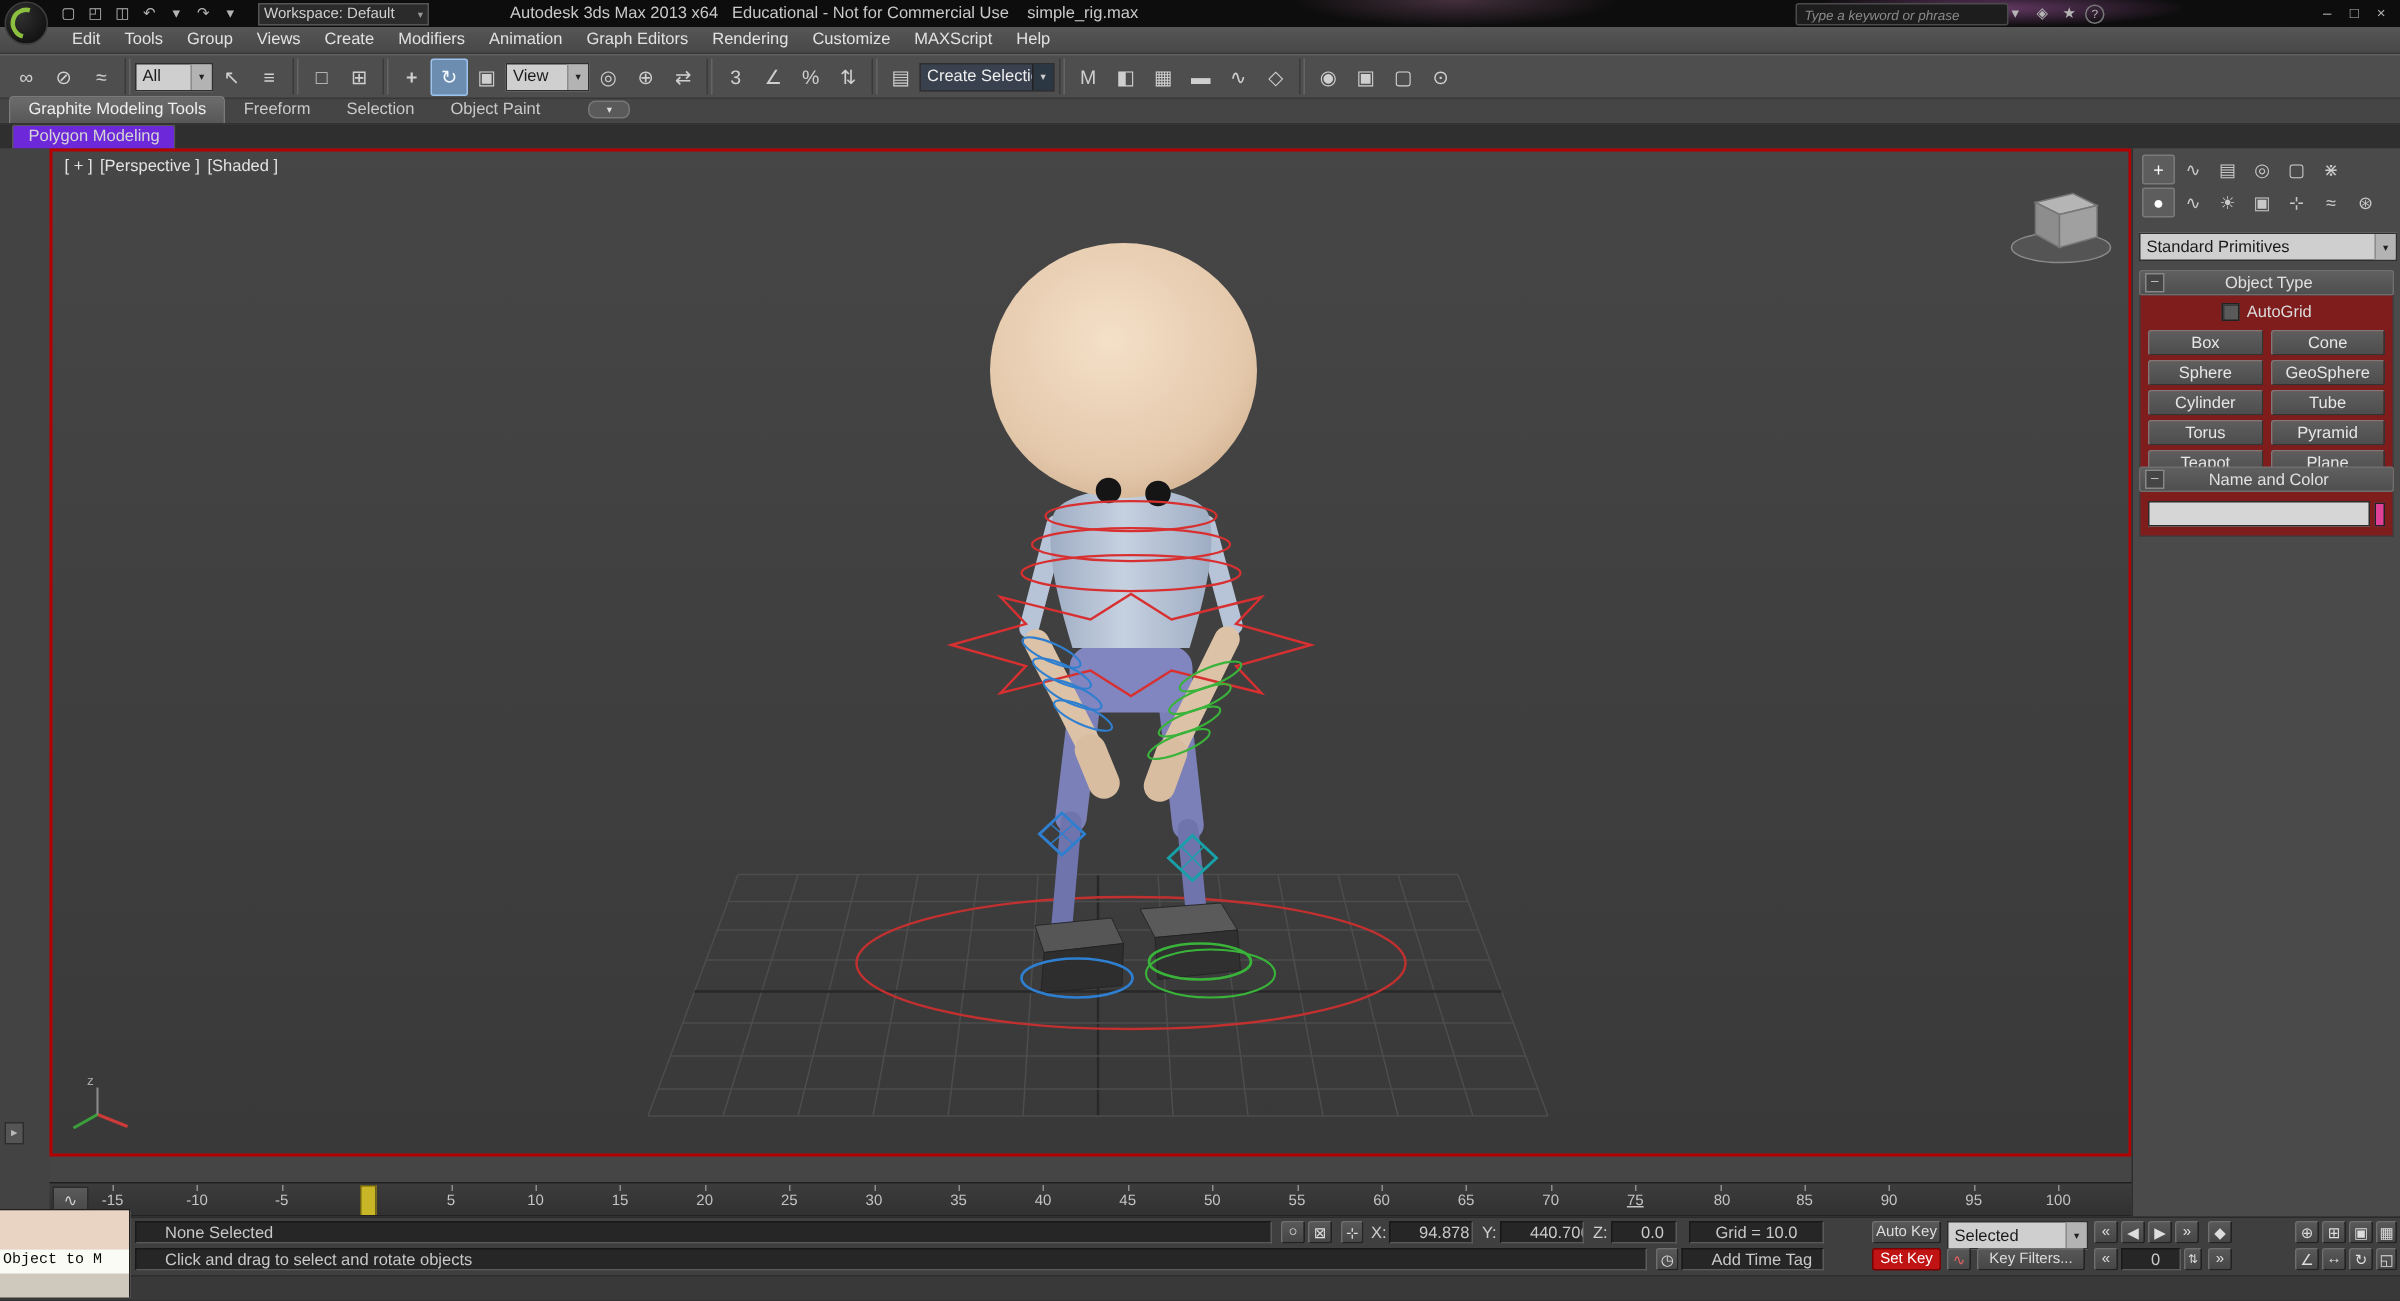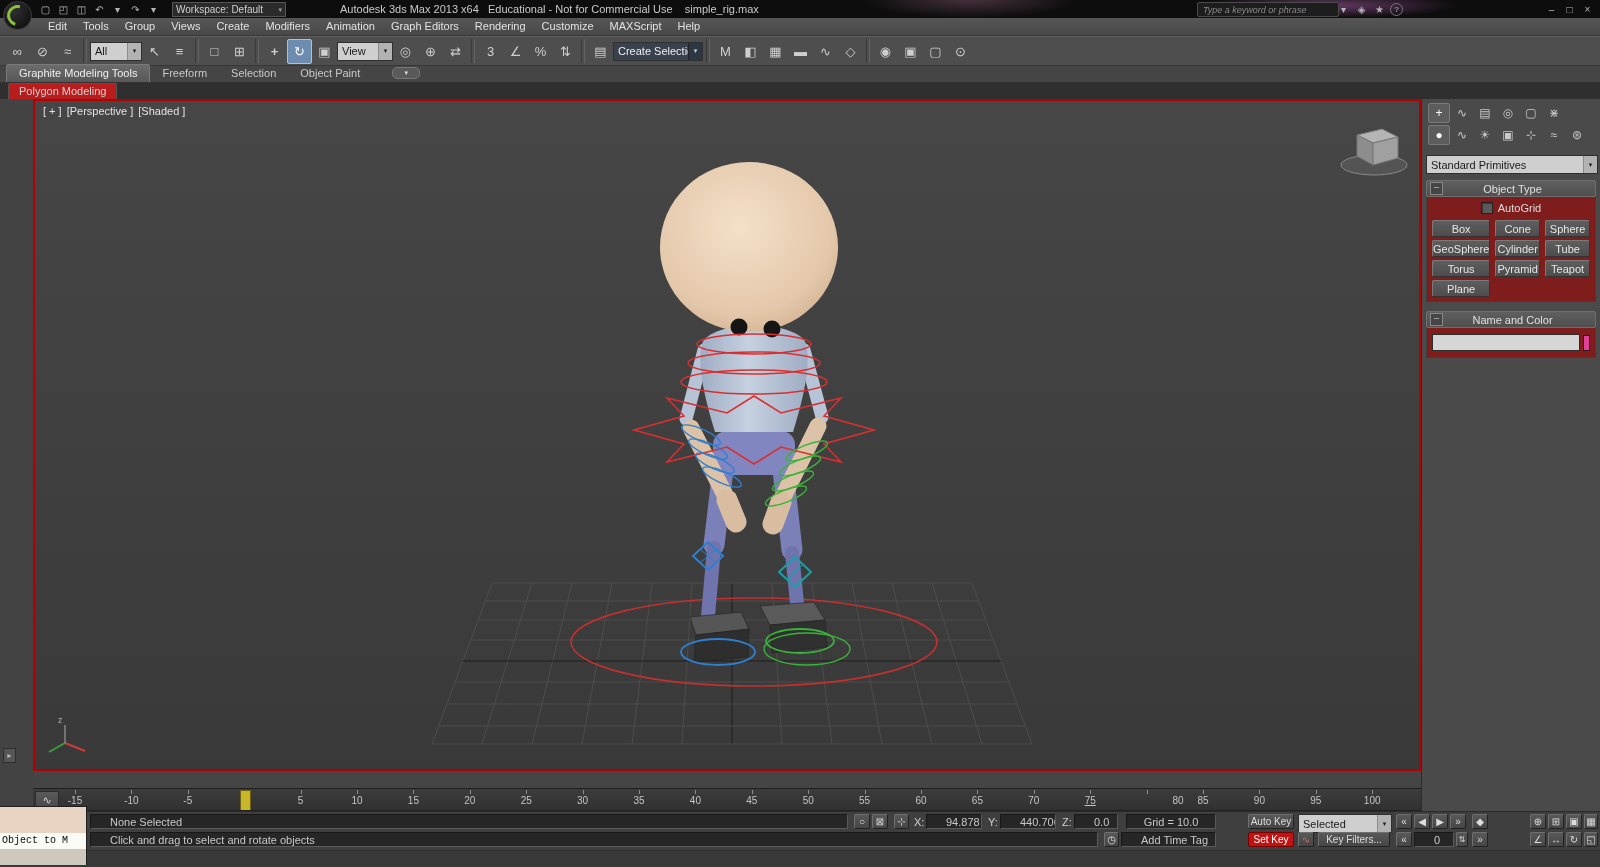--- a/index.html
+++ b/index.html
@@ -34,41 +34,41 @@
   .combo .carr{width:14px;height:100%;background:#b3b3b3;border-left:1px solid #8d8d8d;display:flex;align-items:center;justify-content:center;font-size:7px;color:#222;box-sizing:border-box}
   .combo.dark{background:#39414f;color:#eee}
   .combo.dark .carr{background:#2c3744;color:#ccc;border-left-color:#222}
 
   
   #ribtabs{left:0;top:66px;width:1600px;height:17px;background:#454545;border-bottom:1px solid #333;display:flex;align-items:flex-end;padding-left:6px;box-sizing:border-box}
   .rtab{padding:1px 12px;font-size:11px;color:#c9c9c9;height:15px;line-height:14px}
   .rtab.active{background:linear-gradient(#6c6c6c,#575757);border:1px solid #7a7a7a;border-bottom:none;border-radius:3px 3px 0 0;color:#efefef}
   .capsule{margin-left:20px;margin-bottom:3px;width:26px;height:10px;border-radius:5px;background:#5a5a5a;border:1px solid #777;color:#ddd;font-size:7px;display:flex;align-items:center;justify-content:center}
   #ribsub{left:0;top:83px;width:1600px;height:16px;background:#2f2f2f;display:flex;align-items:flex-end}
-  .psub{margin-left:8px;padding:0 10px;height:15px;line-height:15px;background:#b91c1c;color:#d5d5d5;font-size:11px;border:1px solid #555;border-bottom:none;border-radius:2px 2px 0 0}
+  .psub{margin-left:8px;padding:0 10px;height:15px;line-height:15px;background:#6d28d9;color:#d5d5d5;font-size:11px;border:1px solid #555;border-bottom:none;border-radius:2px 2px 0 0}
 
   
   #leftstrip{left:0;top:99px;width:33px;height:712px;background:#434343}
   .flybtn{left:3px;top:649px;width:11px;height:13px;background:#555;border:1px solid #2d2d2d;color:#bbb;font-size:7px;display:flex;align-items:center;justify-content:center}
   #viewport{left:33px;top:99px;width:1388px;height:672px;background:linear-gradient(#464646,#393939);border:2px solid #b40000;box-sizing:border-box;overflow:hidden}
   #vplabel{left:8px;top:4px;font-size:11px;color:#e3e3e3;display:flex;gap:5px}
 
   
   #rightpanel{left:1421px;top:99px;width:179px;height:712px;background:#4a4a4a;border-left:1px solid #2d2d2d;box-sizing:border-box}
   .cpicon{width:20px;height:18px;display:flex;align-items:center;justify-content:center;color:#c9c9c9;font-size:12px;border:1px solid transparent}
   .cpicon.active{background:#5d5d5d;border:1px solid #7a7a7a;border-radius:2px;color:#fff}
   .rollout{position:absolute;left:4px;width:170px}
   .rhead{height:15px;background:linear-gradient(#5f5f5f,#4f4f4f);border:1px solid #6e6e6e;border-radius:2px;display:flex;align-items:center;font-size:11px;color:#e0e0e0}
   .rhead .minus{width:11px;height:11px;margin:0 3px;border:1px solid #888;background:#454545;font-size:9px;line-height:9px;text-align:center;color:#ccc}
   .rhead .rtitle{flex:1;text-align:center;padding-right:16px}
   .rbody{border:1px solid #3e3e3e;border-top:none;background:#7f1d1d;padding:4px 3px}
   .agrow{display:flex;align-items:center;justify-content:center;gap:5px;height:14px}
   .cb{width:10px;height:10px;border:1px solid #222;background:#5a5a5a;box-shadow:inset 1px 1px 0 #3a3a3a}
   .aglabel{font-size:11px;color:#dcdcdc}
-  .btngrid{display:grid;grid-template-columns:1fr 1fr 1fr;gap:3px 5px;margin-top:5px;padding:0 2px}
+  .btngrid{display:grid;grid-template-columns:1fr 1fr;gap:3px 5px;margin-top:5px;padding:0 2px}
   .pbtn{background:linear-gradient(#5e5e5e,#4d4d4d);border:1px solid #333;border-top-color:#7a7a7a;border-left-color:#7a7a7a;color:#e6e6e6;font-size:11px;height:15px;display:flex;align-items:center;justify-content:center;border-radius:2px}
   .namerow{display:flex;align-items:center;gap:3px;padding:2px}
   .namefield{flex:1;height:15px;background:#d6d6d6;border:1px solid #2c2c2c;display:flex}
   .namefield input{flex:1;border:none;outline:none;background:transparent;font-size:11px;font-family:"Liberation Sans",sans-serif}
   .swatch{width:14px;height:14px;border:1px solid #222}
 
   
   #timeslider{left:33px;top:812px;width:1388px;height:17px;background:linear-gradient(#e20505,#9b0202);border-top:1px solid #5c0000;box-sizing:border-box}
   .tsarrow{position:absolute;top:2px;width:13px;height:13px;background:linear-gradient(#757575,#565656);border:1px solid #333;color:#e5e5e5;font-size:7px;display:flex;align-items:center;justify-content:center}
   .tshandle{position:absolute;left:175px;top:1px;width:106px;height:14px;background:linear-gradient(#8d8d8d,#686868);border:1px solid #3a3a3a;border-radius:2px;color:#f2f2f2;font-size:10px;display:flex;align-items:center;justify-content:center}
@@ -421,21 +421,21 @@
         <div class="ticklabel" style="left: 819.6px;">55</div>
         <div class="tickmark" style="left: 888px;"></div>
         <div class="ticklabel" style="left: 876px;">60</div>
         <div class="tickmark" style="left: 944.4px;"></div>
         <div class="ticklabel" style="left: 932.4px;">65</div>
         <div class="tickmark" style="left: 1000.8px;"></div>
         <div class="ticklabel" style="left: 988.8px;">70</div>
         <div class="tickmark" style="left: 1057.2px;"></div>
         <div class="ticklabel" style="left: 1045.2px; text-decoration: underline;">75</div>
         <div class="tickmark" style="left: 1113.6px;"></div>
-        <div class="ticklabel" style="left: 1133px;">80</div>
+        <div class="ticklabel" style="left: 1103px;">80</div>
         <div class="tickmark" style="left: 1170px;"></div>
         <div class="ticklabel" style="left: 1158px;">85</div>
         <div class="tickmark" style="left: 1226.4px;"></div>
         <div class="ticklabel" style="left: 1214.4px;">90</div>
         <div class="tickmark" style="left: 1282.8px;"></div>
         <div class="ticklabel" style="left: 1270.8px;">95</div>
         <div class="tickmark" style="left: 1339.2px;"></div>
         <div class="ticklabel" style="left: 1327.2px;">100</div>
       </div>
     <div id="rulermarker"></div>

